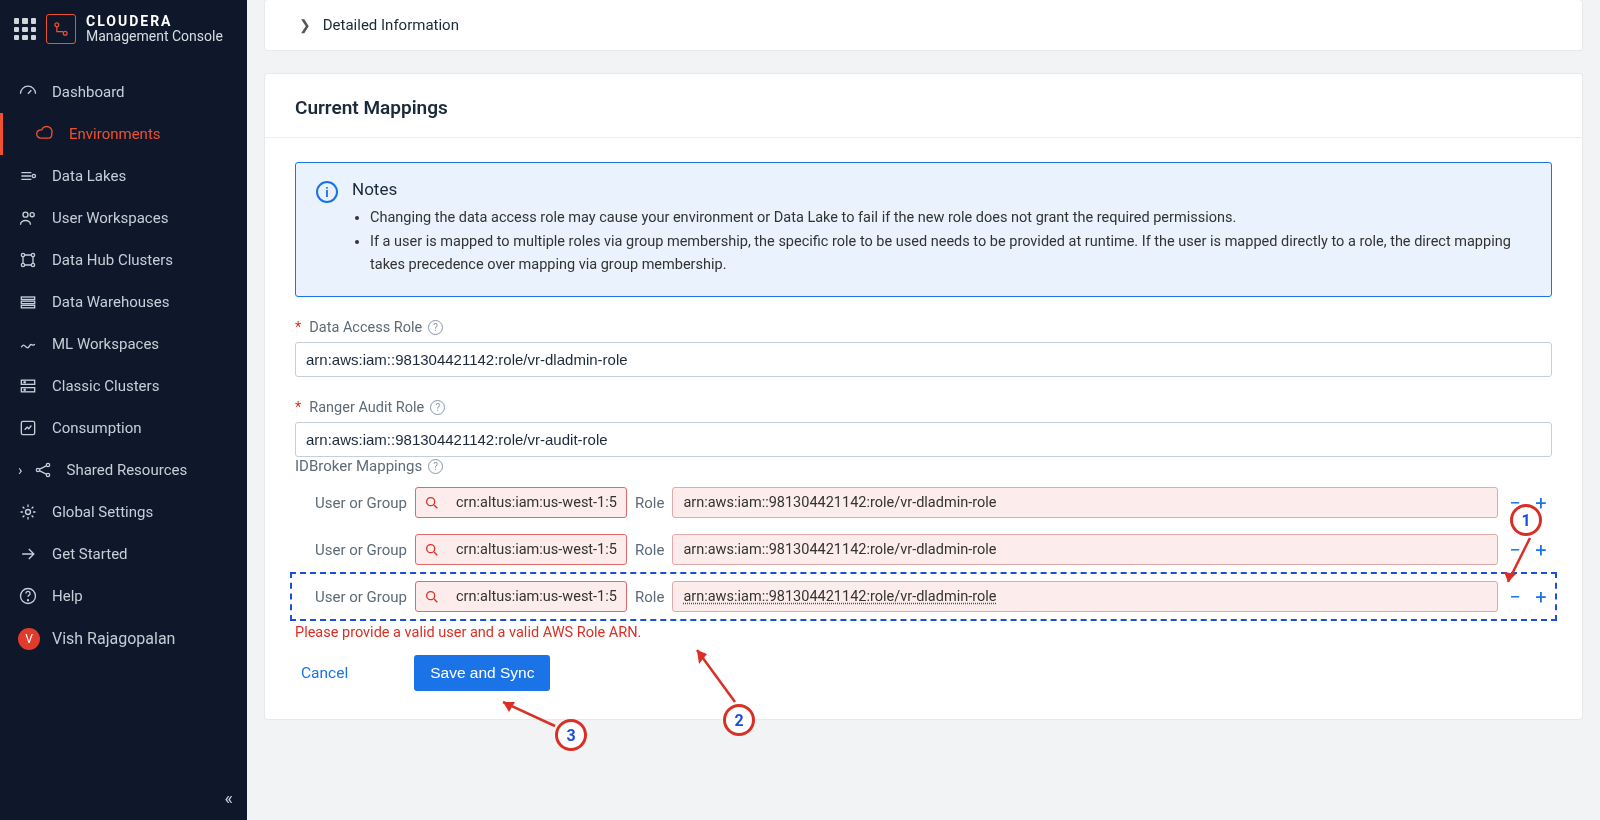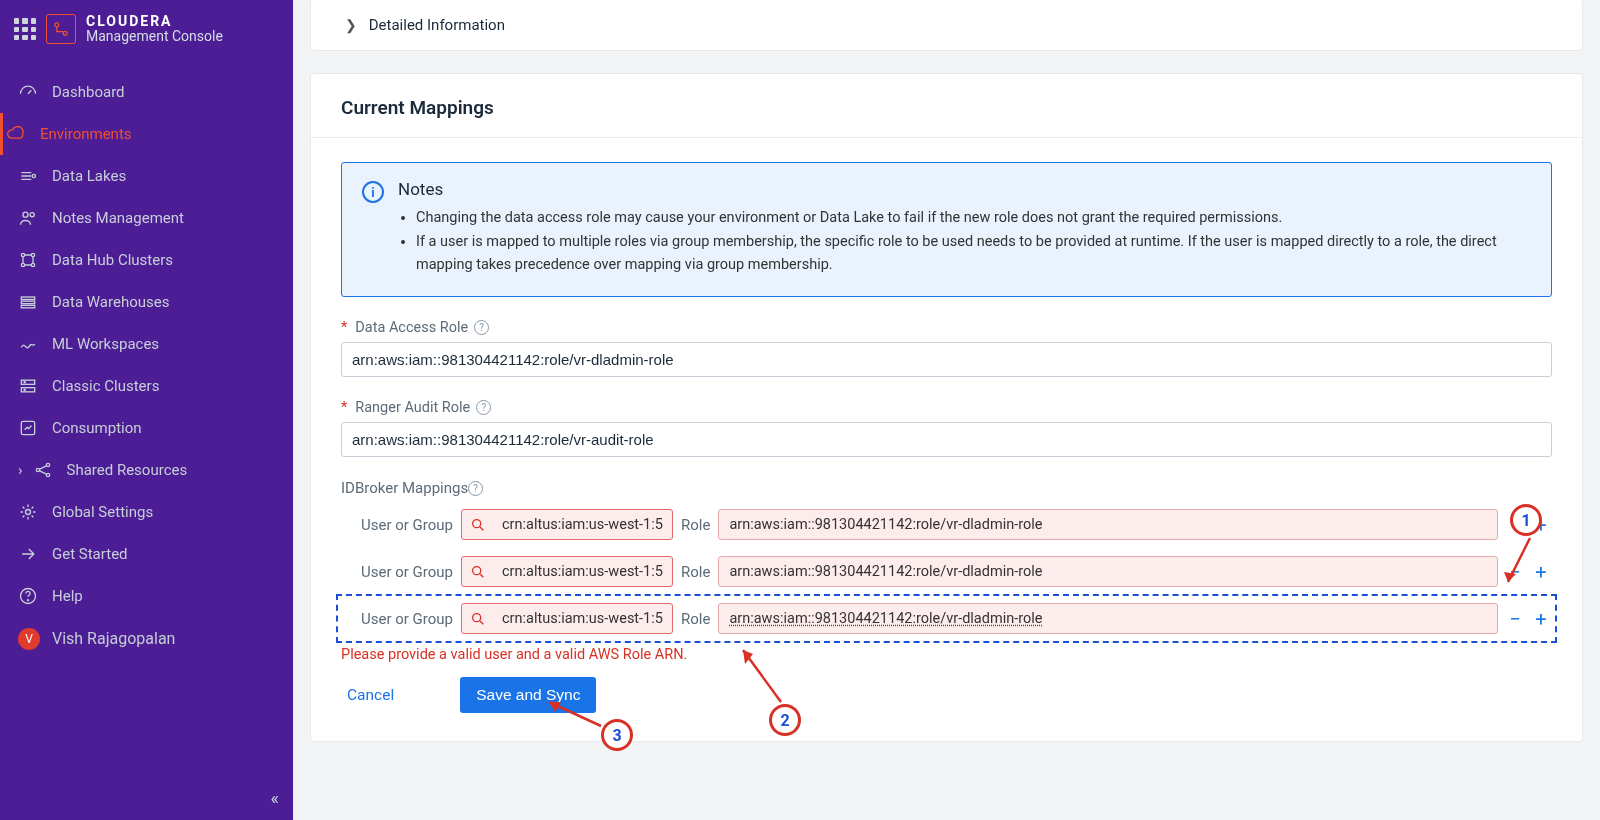--- a/index.html
+++ b/index.html
@@ -1,30 +1,30 @@
 <!DOCTYPE html>
 <html><head>
 <meta charset="utf-8">
 <style>
   * { box-sizing: border-box; margin: 0; padding: 0; }
   body { font-family: -apple-system, BlinkMacSystemFont, "Segoe UI", Roboto, sans-serif; background: #f2f3f5; color: #1b2a3a; width: 1600px; height: 820px; overflow: hidden; }
   .app { display: flex; width: 100%; height: 100%; }
 
   
-  .sidebar { width: 293px; background: #4c1d95; color: #c3ccd4; display: flex; flex-direction: column; position: relative; justify-content: space-between; }
+  .sidebar { width: 247px; background: #0f172a; color: #c3ccd4; display: flex; flex-direction: column; position: relative; justify-content: space-between; }
   .brand { display: flex; align-items: center; gap: 10px; padding: 14px 14px 16px 14px; }
   .apps-grid { width: 22px; height: 22px; display: grid; grid-template-columns: repeat(3,1fr); grid-template-rows: repeat(3,1fr); gap: 3px; }
   .apps-grid span { background: #cfd6dc; border-radius: 1px; }
   .logo-box { width: 30px; height: 30px; border: 1px solid #f0502f; border-radius: 3px; display:flex; align-items:center; justify-content:center; }
   .brand-text { line-height: 1.1; }
   .brand-title { font-weight: 700; font-size: 14px; letter-spacing: 2px; color:#fff; }
   .brand-sub { font-size: 14px; color: #d5dde4; }
   .nav { padding-top: 10px; flex:1; }
   .nav-item { display:flex; align-items:center; gap:14px; padding: 11px 18px; font-size: 15px; cursor:pointer; color:#c6cfd7; }
-  .nav-item.active { color:#f0502f; border-left: 3px solid #f0502f; padding-left:3px; }
+  .nav-item.active { color:#f0502f; border-left: 3px solid #f0502f; padding-left:32px; }
   .nav-item .icon { width:20px; height:20px; display:flex; align-items:center; justify-content:center; flex-shrink:0; }
   .nav-item svg { stroke:#c6cfd7; fill:none; stroke-width:1.6; }
   .nav-item.active svg { stroke:#f0502f; }
   .nav-item .caret-left { margin-right:-4px; }
   .collapse-btn { position:absolute; bottom:12px; right:14px; color:#c6cfd7; font-size:18px; cursor:pointer; }
   .user-row { display:flex; align-items:center; gap:12px; padding: 11px 18px; }
   .avatar { width:22px; height:22px; border-radius:50%; background:#e13b2e; color:#fff; font-size:12px; display:flex; align-items:center; justify-content:center; }
 
   
   .main { flex:1; overflow:auto; padding: 0 18px 20px 18px; }
@@ -41,21 +41,21 @@
   .notes-title { font-size:17px; font-weight:400; color:#1b2a3a; margin-bottom:8px; }
   .notes ul { padding-left: 18px; color:#333; font-size:14.5px; line-height:1.55; }
   .notes li { margin-bottom:2px; }
 
   .field-group { margin-top: 22px; }
   .field-label { font-size:14.5px; color:#5d6b78; display:flex; align-items:center; gap:6px; margin-bottom:6px; }
   .req { color:#d93025; margin-right:2px; }
   .help-circ { width:15px; height:15px; border:1px solid #8a98a5; border-radius:50%; display:inline-flex; align-items:center; justify-content:center; font-size:10px; color:#8a98a5; }
   .text-input { width:100%; border:1px solid #c6cfd7; border-radius:3px; padding:8px 10px; font-size:15px; color:#1b2a3a; background:#fff; }
 
-  .idbroker-label { font-size:15px; color:#5d6b78; display:flex; align-items:center; margin-top:22px; margin-bottom:8px; }
+  .idbroker-label { font-size:15px; color:#5d6b78; display:flex; align-items:center; gap:6px; margin-bottom:8px; }
 
   .map-row { display:flex; align-items:center; gap:8px; margin-bottom:8px; padding:4px 2px; position:relative; }
   .map-row.error-row { outline: 2px dashed #1b4fd6; outline-offset: 3px; }
   .lbl-sm { font-size:15px; color:#5d6b78; }
   .ug-box { display:flex; align-items:center; border:1px solid #e06a6a; background:#fdecec; border-radius:3px; padding:6px 8px; width:212px; gap:16px; }
   .ug-box svg { stroke:#d93025; fill:none; stroke-width:2; }
   .ug-box span { font-size:14.5px; color:#333; white-space:nowrap; overflow:hidden; }
   .role-box { flex:1; border:1px solid #e3a9a9; background:#fdecec; border-radius:3px; padding:6px 10px; font-size:14.5px; color:#333; }
   .row-btn { width:18px; text-align:center; color:#1b73e8; font-size:20px; cursor:pointer; }
 
@@ -129,21 +129,21 @@
         <span>Data Lakes</span>
       </div>
       <div class="nav-item">
         <span class="icon">
             <svg viewBox="0 0 24 24" width="20" height="20">
               <circle cx="9" cy="8" r="3"></circle>
               <path d="M3 20c0-3 3-5 6-5s6 2 6 5"></path>
               <circle cx="17" cy="8" r="2.5"></circle>
             </svg>
           </span>
-        <span>Notes Management</span>
+        <span>User Workspaces</span>
       </div>
       <div class="nav-item">
         <span class="icon">
             <svg viewBox="0 0 24 24" width="20" height="20">
               <circle cx="6" cy="6" r="2"></circle>
               <circle cx="18" cy="6" r="2"></circle>
               <circle cx="6" cy="18" r="2"></circle>
               <circle cx="18" cy="18" r="2"></circle>
               <path d="M8 6h8M6 8v8M18 8v8M8 18h8"></path>
             </svg>

